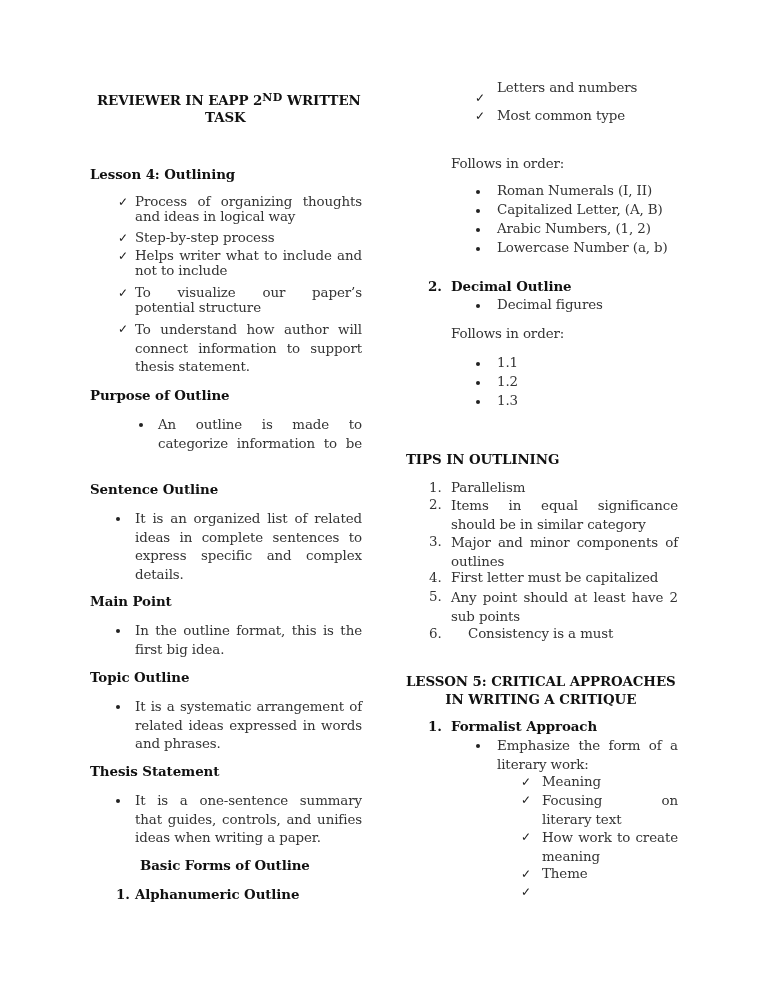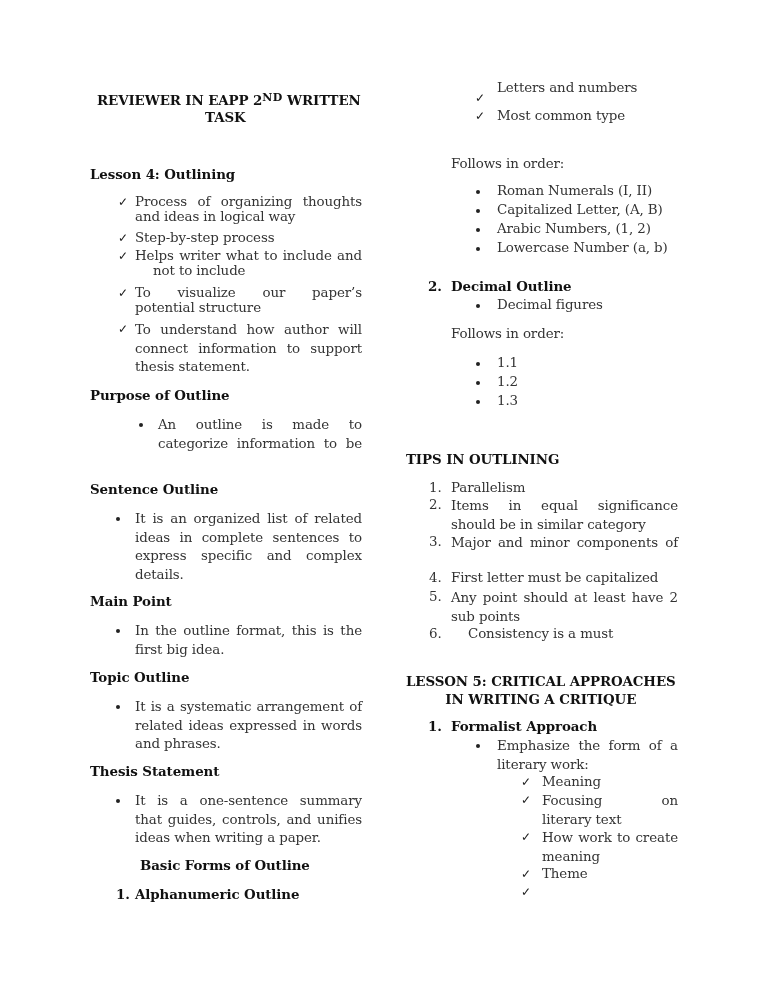--- a/index.html
+++ b/index.html
@@ -31,21 +31,21 @@
       <span class="just">Process of organizing thoughts</span>
       <span style="display:block;">and ideas in logical way</span>
     </div>
 
     <span class="mk" style="left:118px; top:231px;">✓</span>
     <div class="abs t" style="left:135px; top:230px;">Step-by-step process</div>
 
     <span class="mk" style="left:118px; top:249px;">✓</span>
     <div class="abs t" style="left:135px; top:248px; width:227px;">
       <span class="just">Helps writer what to include and</span>
-      <span style="display:block;margin-left:18px;">not to include</span>
+      <span style="display:block;">not to include</span>
     </div>
 
     <span class="mk" style="left:118px; top:286px;">✓</span>
     <div class="abs t" style="left:135px; top:285px; width:227px;">
       <span class="just">To visualize our paper’s</span>
       <span style="display:block;">potential structure</span>
     </div>
 
     <span class="mk" style="left:118px; top:322px;">✓</span>
     <div class="abs t" style="left:135px; top:321px; width:227px; line-height:18.5px;">
@@ -137,20 +137,21 @@
 
   <div class="abs t" style="left:429px; top:497px;">2.</div>
   <div class="abs t" style="left:451px; top:497px; width:227px; line-height:18.5px;">
     <span class="just">Items in equal significance</span>
     <span style="display:block;">should be in similar category</span>
   </div>
 
   <div class="abs t" style="left:429px; top:534px;">3.</div>
   <div class="abs t" style="left:451px; top:534px; width:227px; line-height:18.5px;">
     <span class="just">Major and minor components of</span>
+    <span style="display:block;">outlines</span>
   </div>
 
   <div class="abs t" style="left:429px; top:570px;">4.</div>
   <div class="abs t" style="left:451px; top:570px;">First letter must be capitalized</div>
 
   <div class="abs t" style="left:429px; top:589px;">5.</div>
   <div class="abs t" style="left:451px; top:589px; width:227px; line-height:18.5px;">
     <span class="just">Any point should at least have 2</span>
     <span style="display:block;">sub points</span>
   </div>

